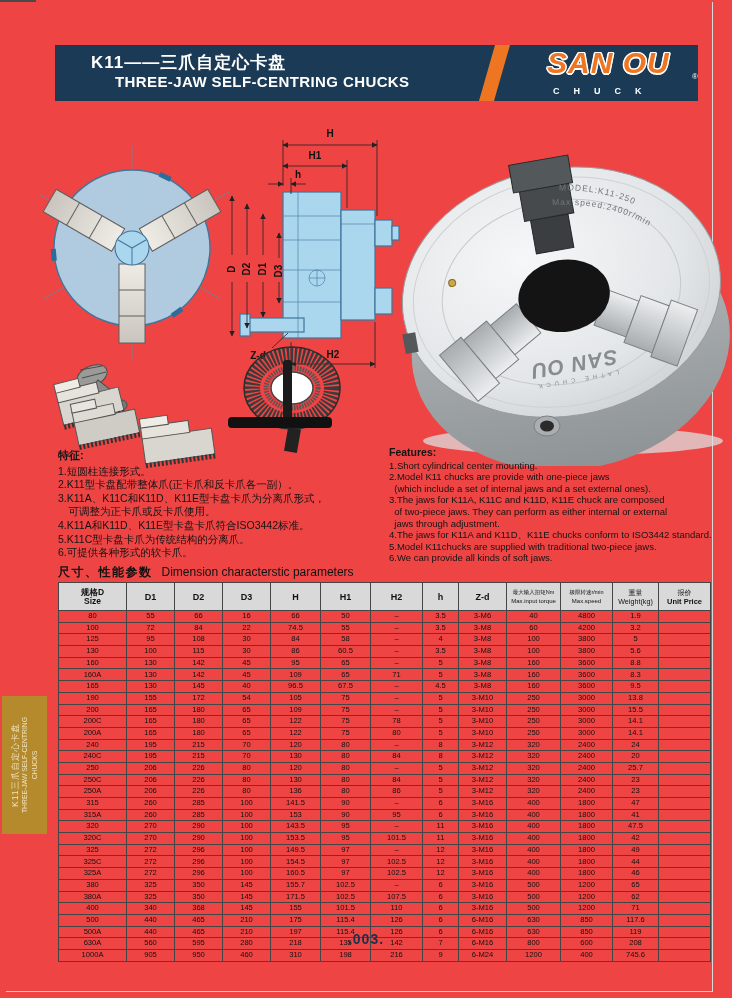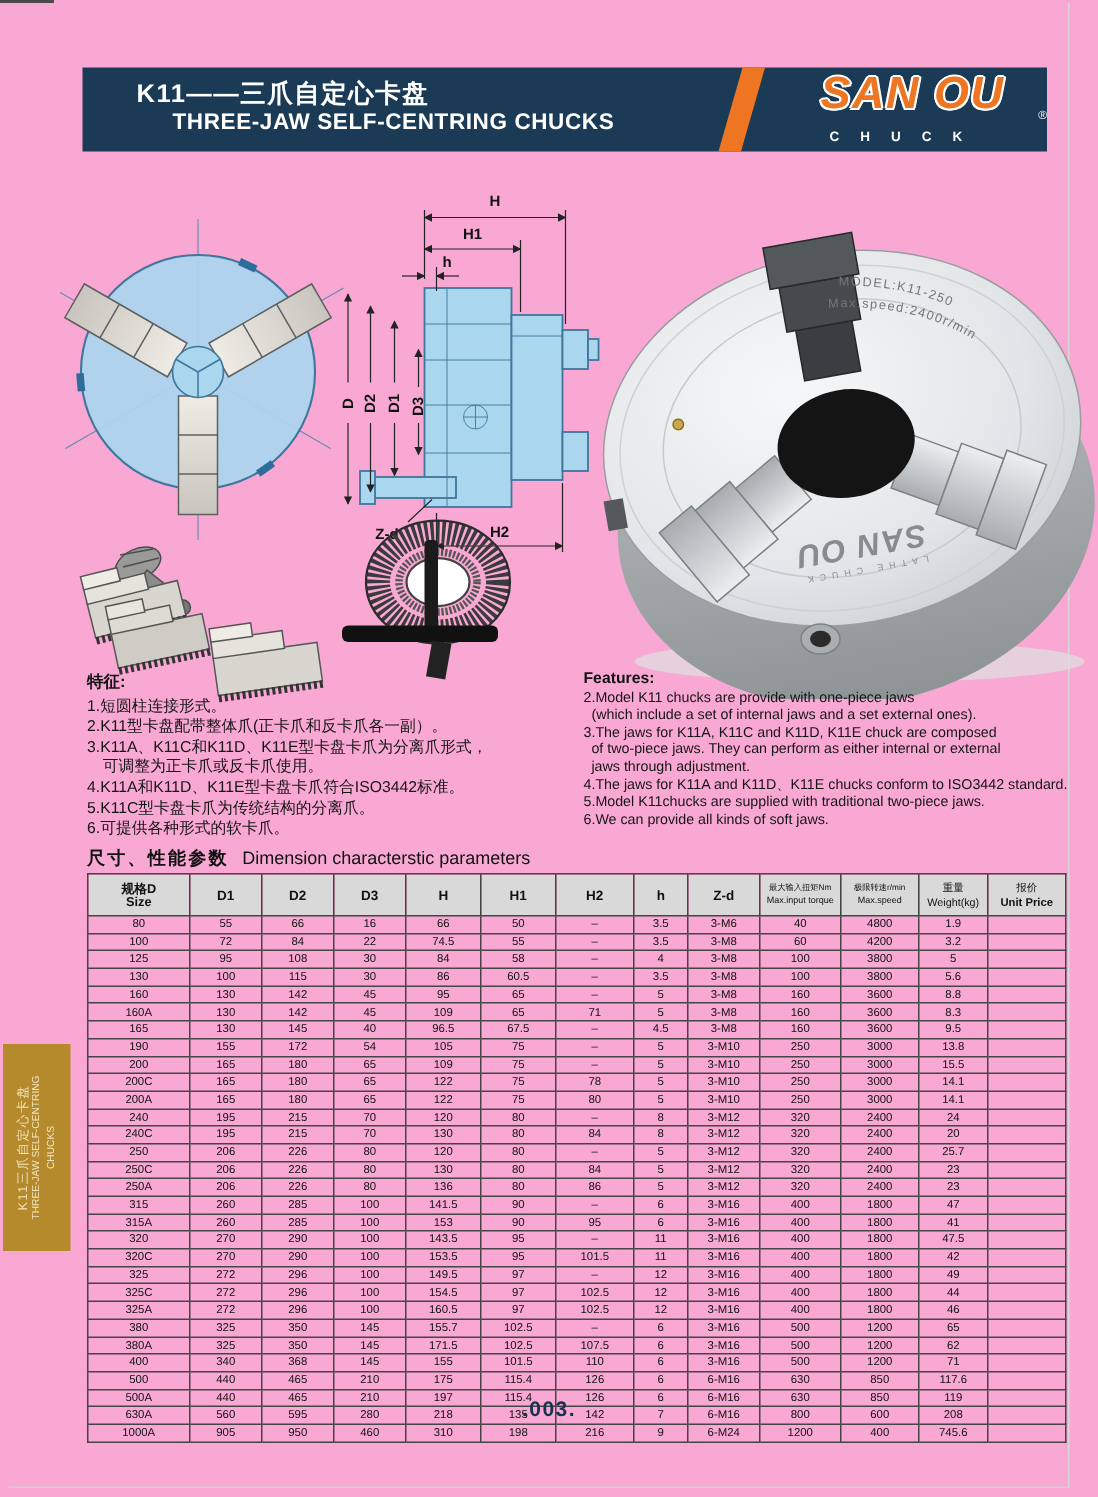--- a/index.html
+++ b/index.html
@@ -1,16 +1,16 @@
 <!DOCTYPE html>
 <html><head>
 <meta charset="utf-8">
 <style>
   html,body{margin:0;padding:0;background:#fff;}
-  .page{position:relative;width:732px;height:998px;background:#f9a8d4;overflow:hidden;
+  .page{position:relative;width:732px;height:998px;background:#ef4444;overflow:hidden;
         font-family:"Liberation Sans","DejaVu Sans",sans-serif;color:#1a1a1a;}
   .page-frame{position:absolute;left:6px;top:2px;width:706px;height:989px;
         border-right:1px solid #d8d8d8;border-bottom:1px solid #cfcfcf;pointer-events:none;}
   .corner-mark{position:absolute;left:0;top:0;width:36px;height:2px;background:#4a4a4a;}
 
   
   .header{position:absolute;left:55px;top:45px;width:643px;height:56px;background:#1b3a55;}
   .title-cn{position:absolute;left:36px;top:6px;color:#fff;font-size:17px;font-weight:bold;letter-spacing:1px;}
   .title-en{position:absolute;left:60px;top:28px;color:#fff;font-size:15px;font-weight:bold;letter-spacing:.4px;}
   .stripe{position:absolute;left:432px;top:0;width:15px;height:56px;background:#ee7623;transform:skewX(-16deg);}
@@ -315,20 +315,21 @@
         <div class="fline">3.K11A、K11C和K11D、K11E型卡盘卡爪为分离爪形式，</div>
         <div class="fline">　可调整为正卡爪或反卡爪使用。</div>
         <div class="fline">4.K11A和K11D、K11E型卡盘卡爪符合ISO3442标准。</div>
         <div class="fline">5.K11C型卡盘卡爪为传统结构的分离爪。</div>
         <div class="fline">6.可提供各种形式的软卡爪。</div>
       </div>
   </div>
   <div class="features-en">
     <div class="ftitle">Features:</div>
     <div>
+        <div class="fline">1.Short cylindrical center mounting.</div>
         <div class="fline">2.Model K11 chucks are provide with one-piece jaws</div>
         <div class="fline">  (which include a set of internal jaws and a set external ones).</div>
         <div class="fline">3.The jaws for K11A, K11C and K11D, K11E chuck are composed</div>
         <div class="fline">  of two-piece jaws. They can perform as either internal or external</div>
         <div class="fline">  jaws through adjustment.</div>
         <div class="fline">4.The jaws for K11A and K11D、K11E chucks conform to ISO3442 standard.</div>
         <div class="fline">5.Model K11chucks are supplied with traditional two-piece jaws.</div>
         <div class="fline">6.We can provide all kinds of soft jaws.</div>
       </div>
   </div>

